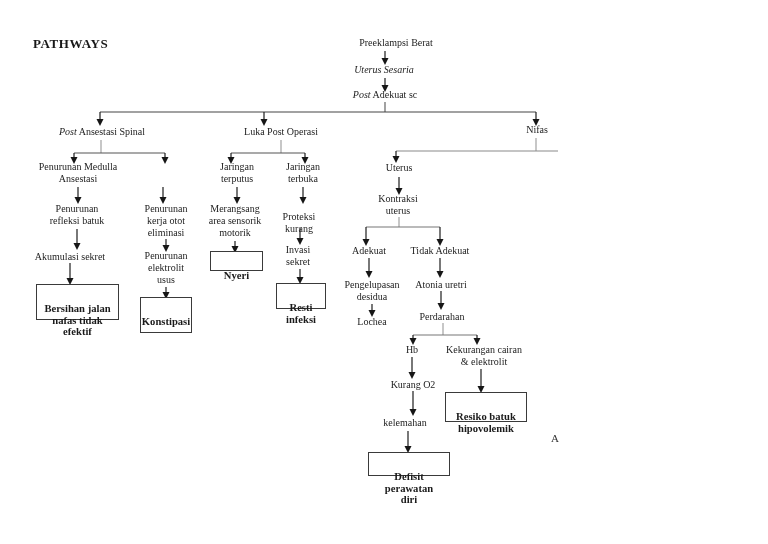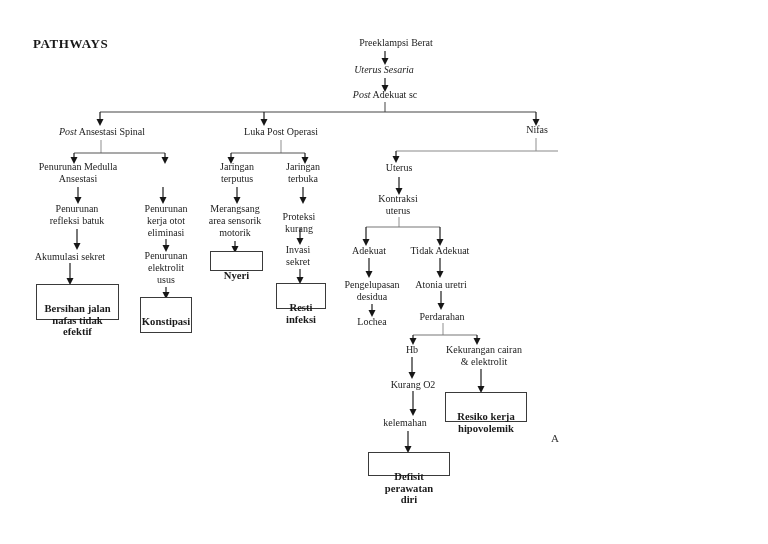--- a/index.html
+++ b/index.html
@@ -159,21 +159,21 @@
     <span class="l">Bersihan jalan</span>
     <span class="l">nafas tidak efektif</span>
   </div>
   <div class="dbox" style="left:140px;top:297px;width:52px;height:36px">Konstipasi</div>
   <div class="dbox" style="left:210px;top:251px;width:53px;height:18px">Nyeri</div>
   <div class="dbox" style="left:276px;top:283px;width:50px;height:26px">
     <span class="l">Resti</span>
     <span class="l">infeksi</span>
   </div>
   <div class="dbox" style="left:445px;top:392px;width:82px;height:30px">
-    <span class="l">Resiko kerja</span>
+    <span class="l">Resiko batuk</span>
     <span class="l">hipovolemik</span>
   </div>
   <div class="dbox" style="left:368px;top:452px;width:82px;height:24px">
     <span class="l">Defisit perawatan</span>
     <span class="l">diri</span>
   </div>
 
   <div class="marker" style="left:551px;top:432px">A</div>
 
 </div>

